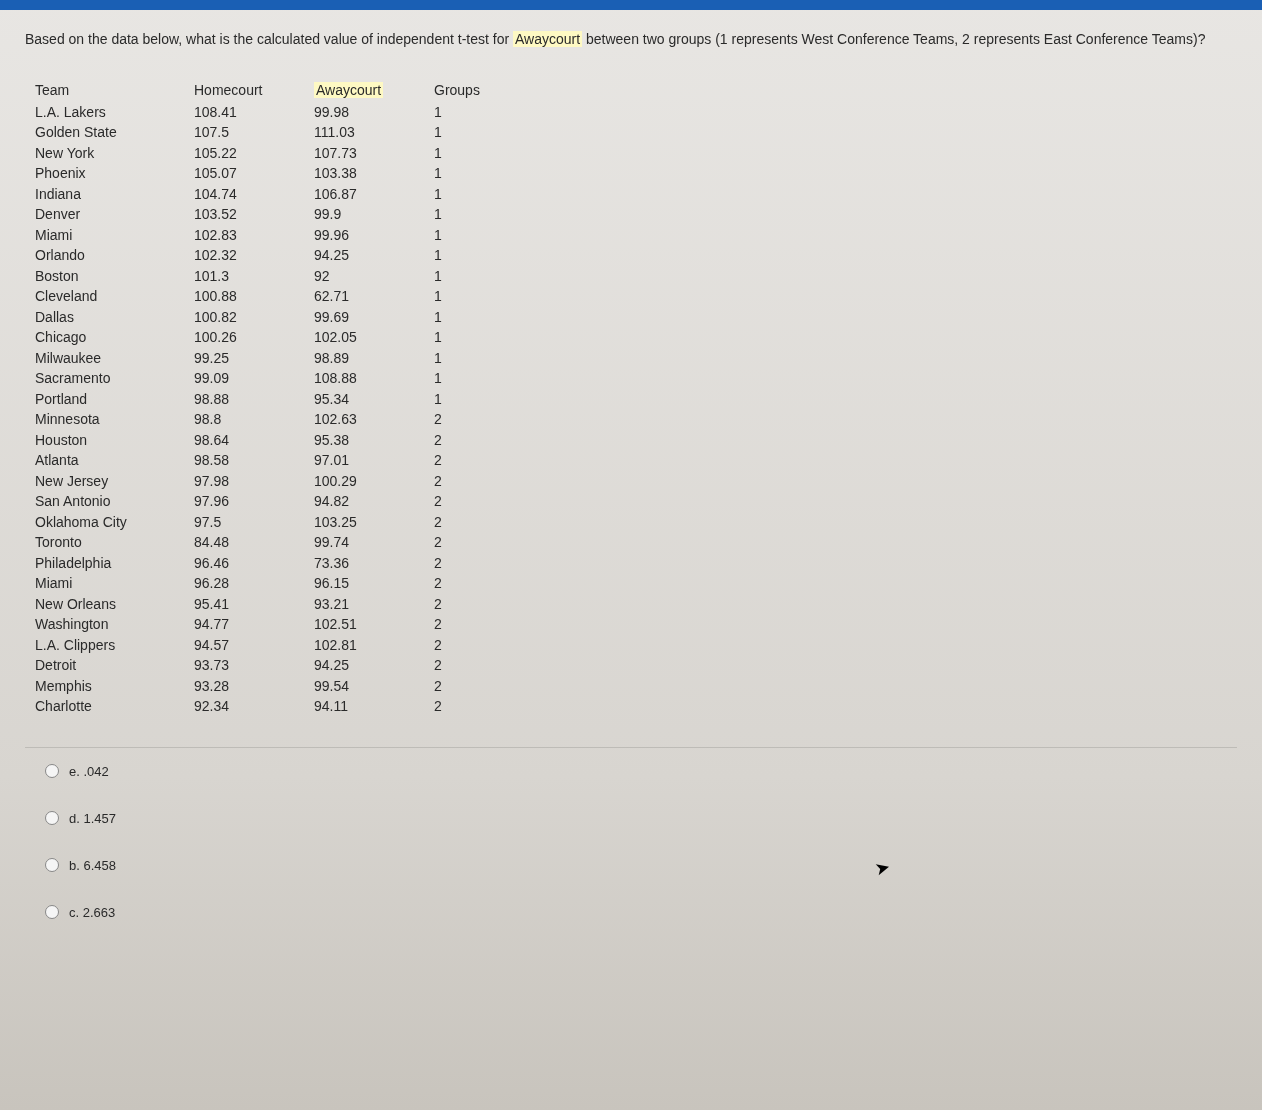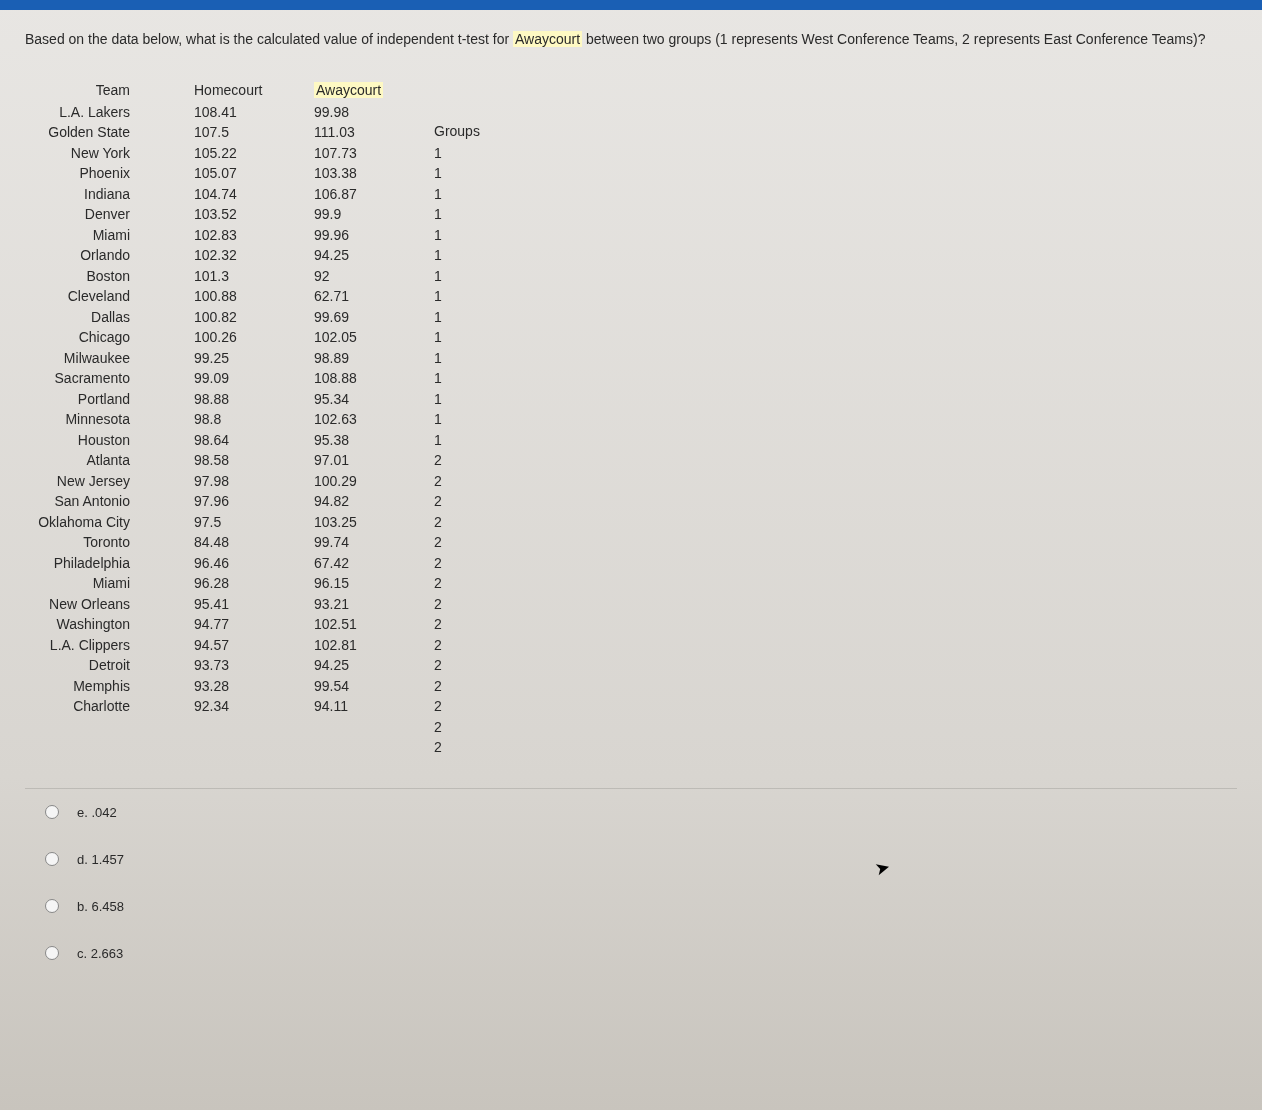--- a/index.html
+++ b/index.html
@@ -32,24 +32,24 @@
   .data-table {
     display: flex;
     gap: 40px;
     margin-bottom: 30px;
     padding-left: 10px;
   }
   .col {
     display: flex;
     flex-direction: column;
   }
-  .col-team { width: 95px; align-items: flex-end; }
+  .col-team { width: 95px; }
   .col-home { width: 80px; margin-left: 24px; }
   .col-away { width: 80px; }
-  .col-groups { width: 60px; margin-top: 41px; }
+  .col-groups { width: 60px; }
   .hdr {
     font-weight: 400;
     margin-bottom: 4px;
     font-size: 14px;
   }
   .hdr.highlight {
     display: inline-block;
     width: fit-content;
   }
   .cell {
@@ -58,21 +58,21 @@
     white-space: nowrap;
   }
   .answers {
     border-top: 1px solid rgba(0,0,0,0.12);
     padding-top: 16px;
     padding-left: 20px;
   }
   .answer-option {
     display: flex;
     align-items: center;
-    gap: 18px;
+    gap: 10px;
     margin-bottom: 32px;
     font-size: 13px;
   }
   .radio {
     width: 14px;
     height: 14px;
     border: 1.5px solid #888;
     border-radius: 50%;
     background: #f5f5f5;
     flex-shrink: 0;
@@ -181,21 +181,21 @@
         <div class="cell">98.89</div>
         <div class="cell">108.88</div>
         <div class="cell">95.34</div>
         <div class="cell">102.63</div>
         <div class="cell">95.38</div>
         <div class="cell">97.01</div>
         <div class="cell">100.29</div>
         <div class="cell">94.82</div>
         <div class="cell">103.25</div>
         <div class="cell">99.74</div>
-        <div class="cell">67.42</div>
+        <div class="cell">73.36</div>
         <div class="cell">96.15</div>
         <div class="cell">93.21</div>
         <div class="cell">102.51</div>
         <div class="cell">102.81</div>
         <div class="cell">94.25</div>
         <div class="cell">99.54</div>
         <div class="cell">94.11</div>
       </div>
     <div class="col col-groups">
       <div class="hdr">Groups</div>

